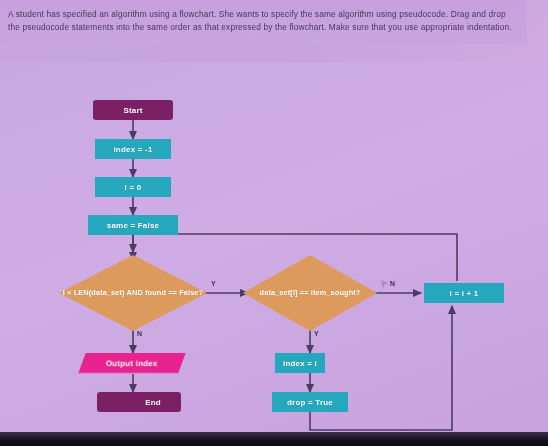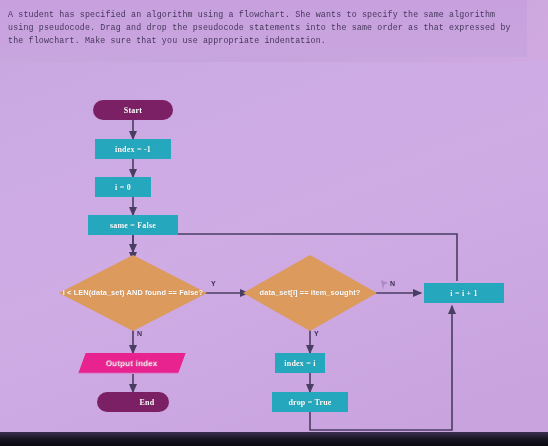--- a/index.html
+++ b/index.html
@@ -26,21 +26,20 @@
     left: 0; top: 0;
     width: 527px;
     padding: 8px 8px 10px 8px;
     box-sizing: border-box;
     font-size: 8.3px;
     line-height: 13px;
     color: #45365c;
     letter-spacing: .15px;
     filter: blur(.35px);
     background: linear-gradient(180deg, #c7a0dd 0%, #c9a5de 100%);
-    font-family: Liberation Mono, monospace;
   }
   
   #chart {
     position: absolute;
     left: 0;
     top: 62px;
     width: 548px;
     height: 370px;
     background: linear-gradient(160deg, #c9a8e2 0%, #d0ace5 45%, #c7a2dd 100%);
   }
@@ -61,26 +60,24 @@
     color: #ffffff;
     font-weight: bold;
     font-size: 8px;
     letter-spacing: .2px;
     box-sizing: border-box;
     filter: blur(.25px);
     text-shadow: 0 0 1px rgba(0,0,0,.25);
   }
   .terminator {
     background: #7b2064;
-    border-radius: 10px;
-    font-family: Liberation Serif, serif;
+    border-radius: 3px;
   }
   .process {
     background: #25a8bd;
-    font-family: Liberation Serif, serif;
   }
   .io {
     background: #e8238f;
     transform: skewX(-20deg);
   }
   .io > span { transform: skewX(20deg); display:block; }
   .decision-wrap {
     position: absolute;
   }
   .decision-shape {
@@ -178,21 +175,21 @@
     </svg>
 
     <div class="node terminator" style="left:93px; top:38px; width:80px; height:20px;">
       <span>Start</span>
     </div>
 
     <div class="node process" style="left:95px; top:77px; width:76px; height:20px;">
       <span>index = -1</span>
     </div>
 
-    <div class="node process" style="left:95px; top:115px; width:56px; height:20px;">
+    <div class="node process" style="left:95px; top:115px; width:76px; height:20px;">
       <span>i = 0</span>
     </div>
 
     <div class="node process" style="left:88px; top:153px; width:90px; height:20px;">
       <span>same = False</span>
     </div>
 
     <div class="decision-wrap" style="left:59px; top:193px; width:148px; height:76px;">
       <div class="decision-shape"></div>
       <div class="decision-label">i &lt; LEN(data_set) AND found == False?</div>
@@ -204,21 +201,21 @@
     </div>
 
     <div class="node process" style="left:424px; top:221px; width:80px; height:20px;">
       <span>i = i + 1</span>
     </div>
 
     <div class="node io" style="left:82px; top:291px; width:100px; height:20px;">
       <span>Output index</span>
     </div>
 
-    <div class="node terminator" style="left:97px; top:330px; width:72px; height:20px;padding-left:28px;">
+    <div class="node terminator" style="left:97px; top:330px; width:84px; height:20px;padding-left:28px;">
       <span>End</span>
     </div>
 
     <div class="node process" style="left:275px; top:291px; width:50px; height:20px;">
       <span>index = i</span>
     </div>
 
     <div class="node process" style="left:272px; top:330px; width:76px; height:20px;">
       <span>drop = True</span>
     </div>

